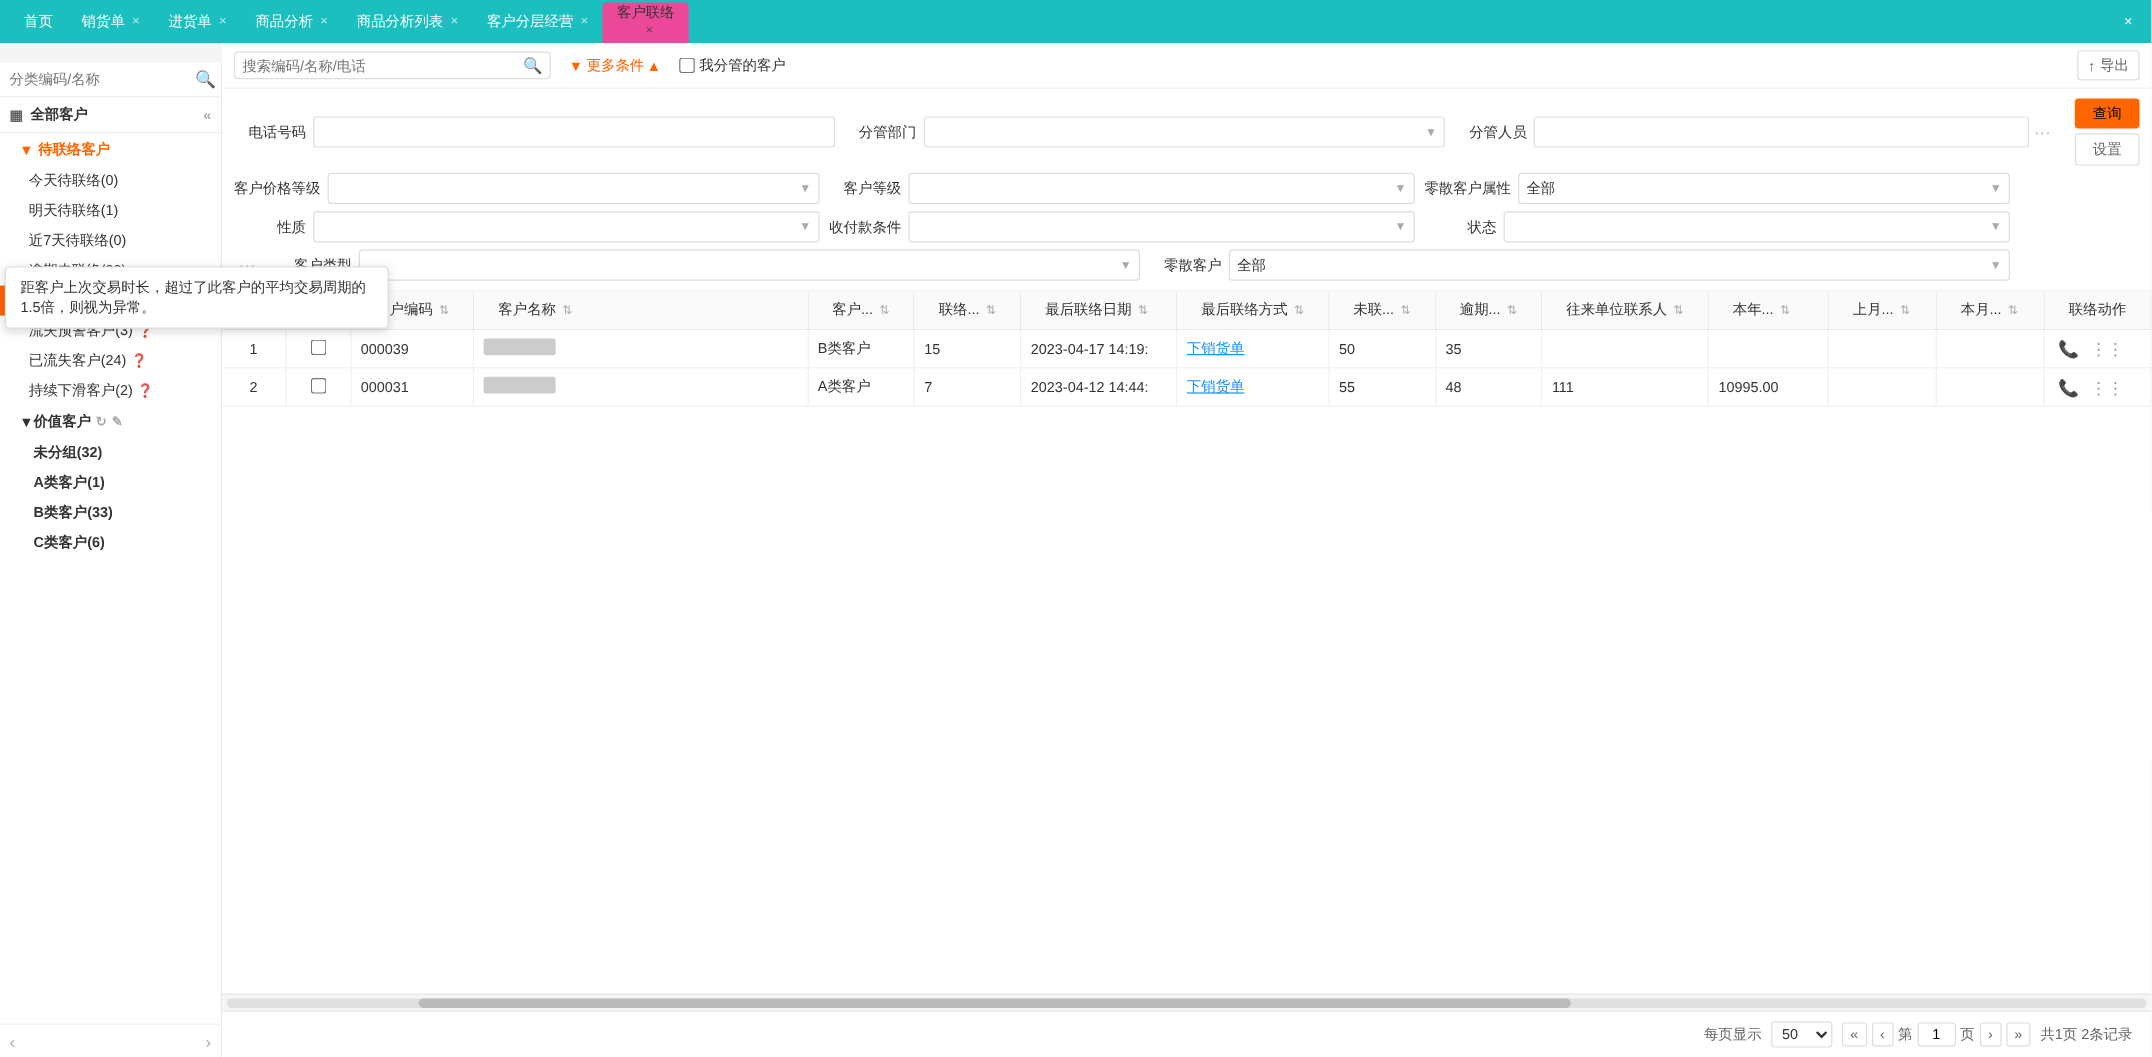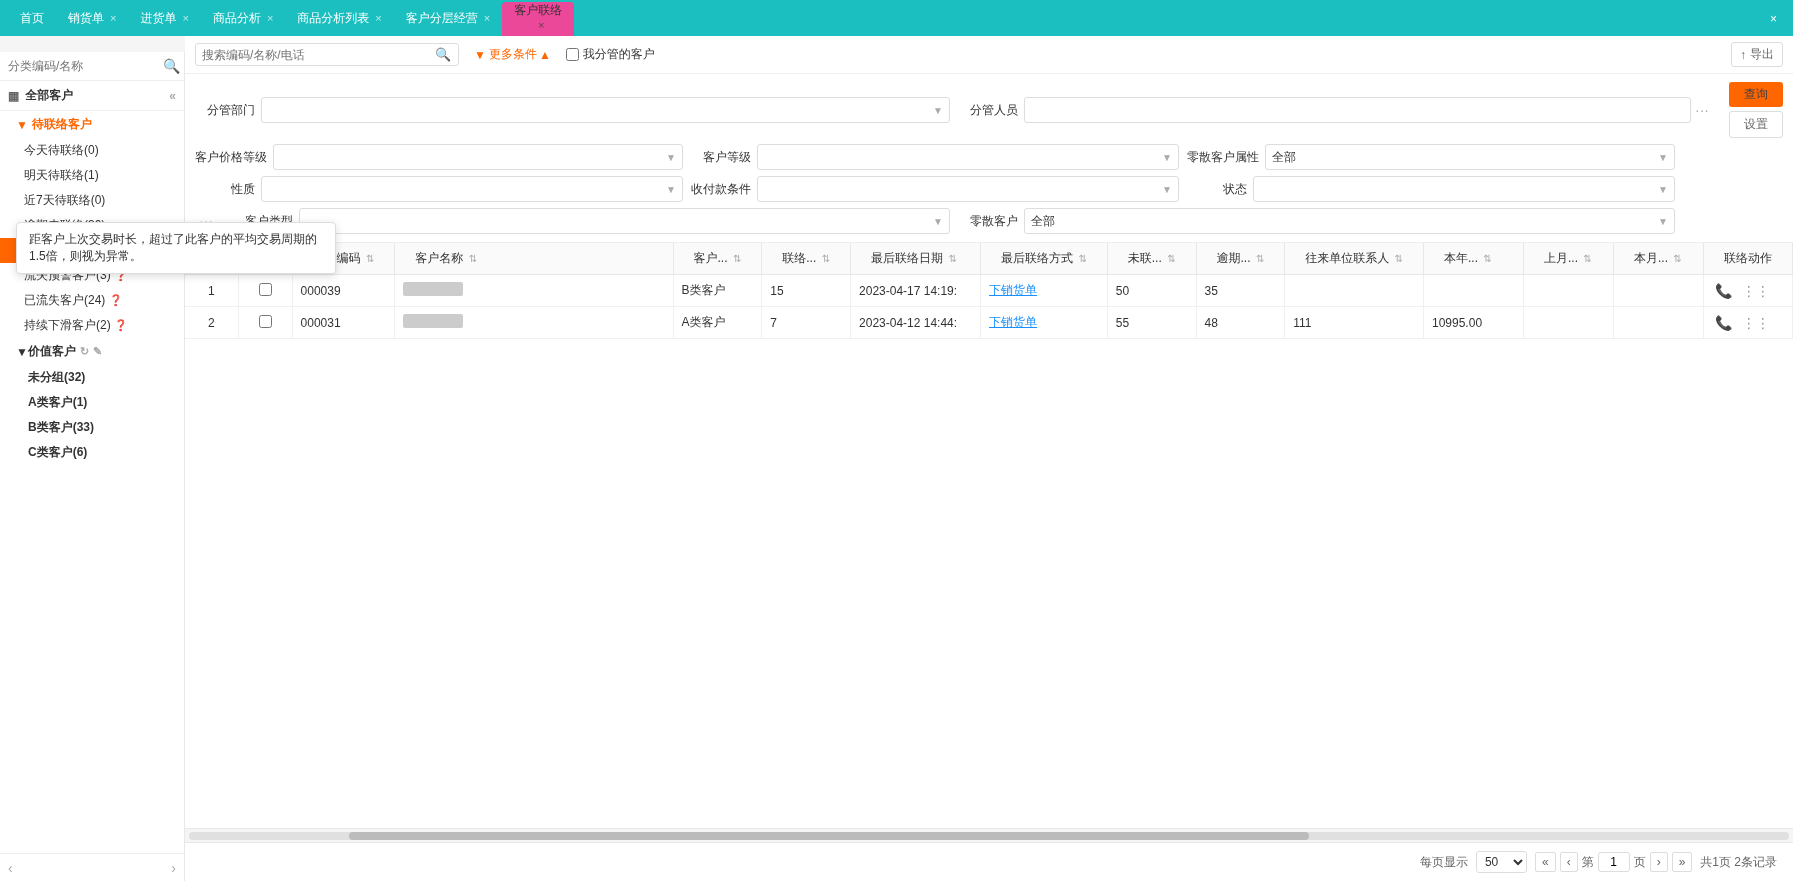--- a/index.html
+++ b/index.html
@@ -124,21 +124,21 @@
     .filter-input {
       flex: 1; border: 1px solid #ddd; border-radius: 3px; padding: 3px 6px;
       font-size: 12px; outline: none; min-height: 26px;
     }
     .more-dot { color: #aaa; cursor: pointer; font-size: 14px; padding: 0 4px; }
 
     .action-btns {
       display: flex; flex-direction: column; gap: 4px; margin-left: 8px;
     }
     .btn-query {
-      background: #ff6600; color: #404040; border: none; border-radius: 3px;
+      background: #ff6600; color: #000000; border: none; border-radius: 3px;
       padding: 4px 14px; cursor: pointer; font-size: 12px; white-space: nowrap;
     }
     .btn-settings {
       background: white; color: #666; border: 1px solid #ddd; border-radius: 3px;
       padding: 4px 14px; cursor: pointer; font-size: 12px; white-space: nowrap;
     }
 
     
     .table-area {
       flex: 1; overflow: auto; background: white; margin: 0;
@@ -209,21 +209,21 @@
     .h-scrollbar-track {
       flex: 1; height: 8px; background: #e0e0e0; border-radius: 4px; position: relative;
     }
     .h-scrollbar-thumb {
       position: absolute; left: 10%; width: 60%; height: 100%;
       background: #bbb; border-radius: 4px;
     }
 
     
     .tooltip-box {
-      position: absolute; left: 16px; top: 222px;
+      position: absolute; left: 4px; top: 222px;
       background: white; border: 1px solid #ddd; border-radius: 4px;
       padding: 8px 12px; color: #333; font-size: 12px; max-width: 320px;
       box-shadow: 0 2px 8px rgba(0,0,0,0.15); z-index: 100;
     }
 
     .v-bottom-bar {
       display: flex; align-items: center; justify-content: space-between;
       padding: 4px 8px; border-top: 1px solid #eee; background: white;
       height: 28px;
     }
@@ -363,20 +363,24 @@
         <div class="toolbar-spacer"></div>
         <div class="export-btn">
           <span style="margin-right:4px;">↑</span>
           <span>导出</span>
         </div>
       </div>
 
       <div class="filter-panel">
 
         <div class="filter-row">
+          <div class="filter-cell">
+            <span class="filter-label">电话号码</span>
+            <input class="filter-input" type="text" style="flex: 1 1 0%;">
+          </div>
           <div class="filter-cell">
             <span class="filter-label">分管部门</span>
             <div class="filter-select">
               <span></span>
               <span class="down-arrow">▼</span>
             </div>
           </div>
           <div class="filter-cell">
             <span class="filter-label">分管人员</span>
             <input class="filter-input" type="text" style="flex: 1 1 0%;">

